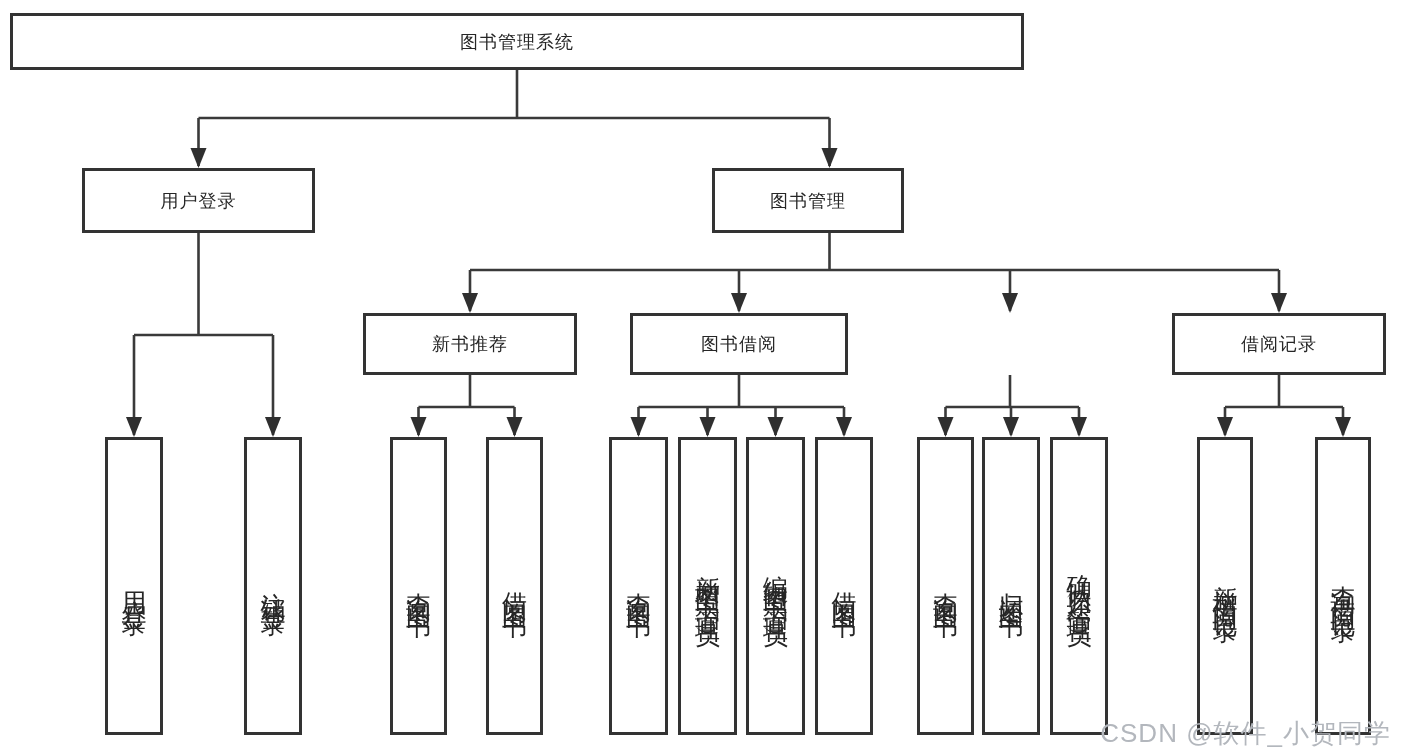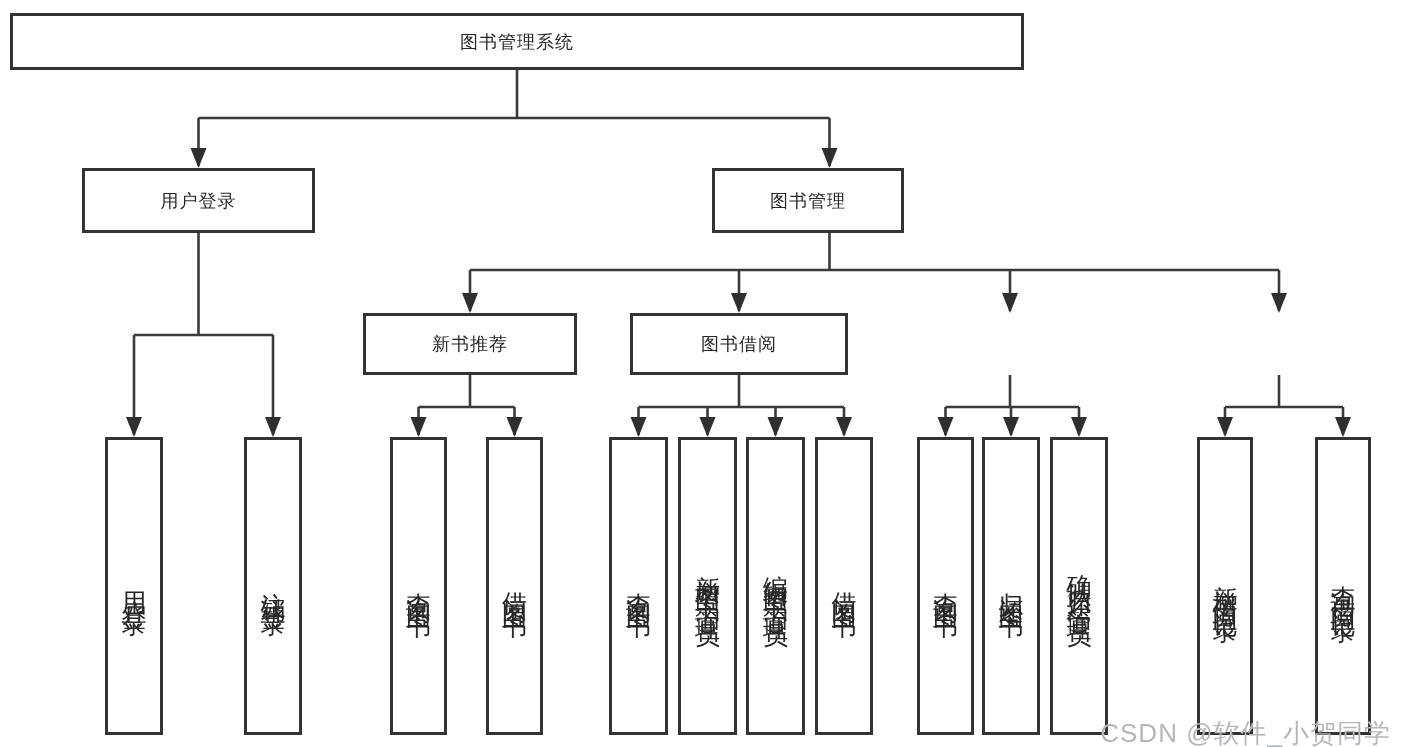--- a/index.html
+++ b/index.html
@@ -127,20 +127,23 @@
   <div class="box lvl2-b">
     <span>图书管理</span>
   </div>
 
   <div class="box lvl3-a">
     <span>新书推荐</span>
   </div>
   <div class="box lvl3-b">
     <span>图书借阅</span>
   </div>
+  <div class="box lvl3-d">
+    <span>借阅记录</span>
+  </div>
 
   <div class="box leaf leaf-1">
     <span>用户登录</span>
   </div>
   <div class="box leaf leaf-2">
     <span>注销登录</span>
   </div>
 
   <div class="box leaf leaf-3">
     <span>查询图书</span>

